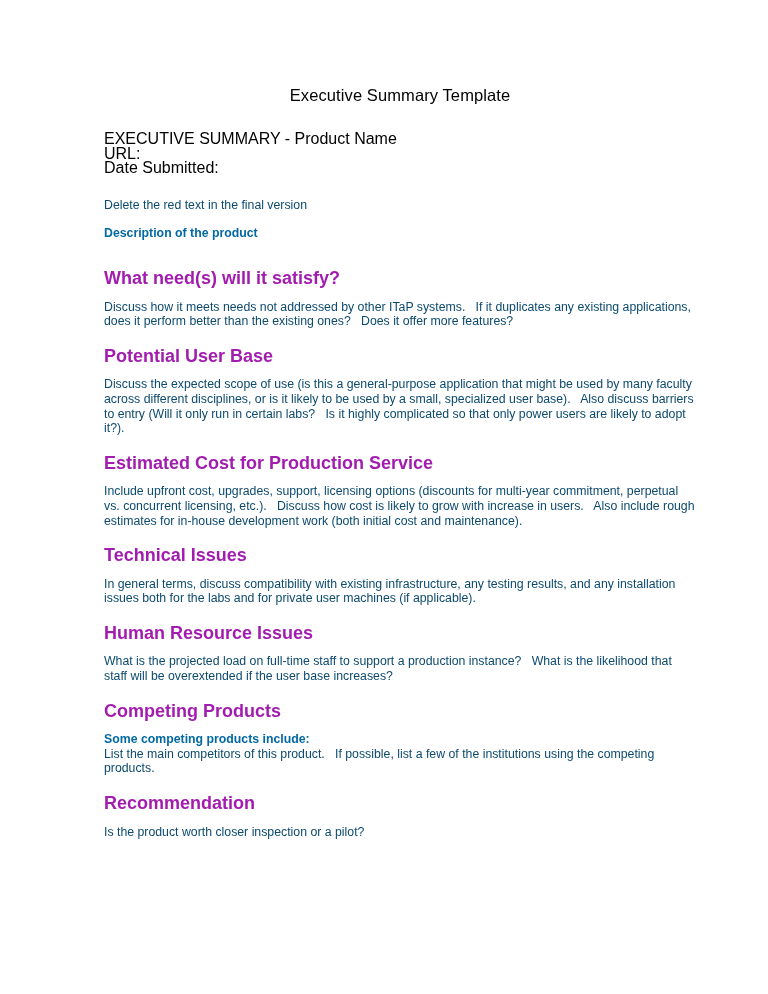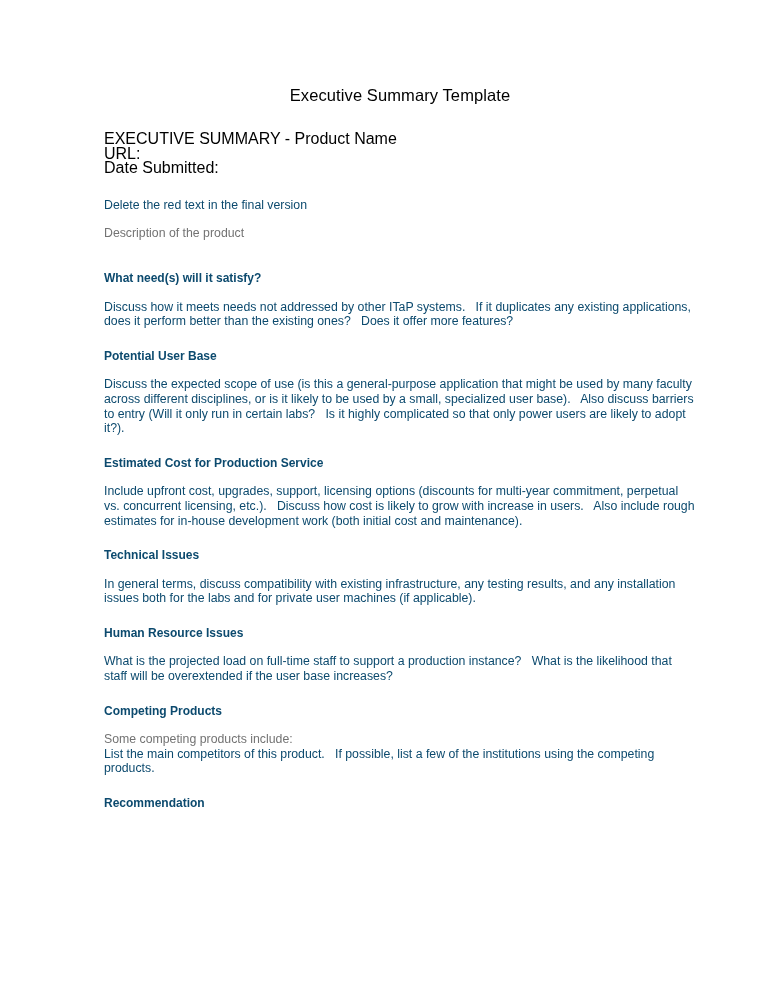--- a/index.html
+++ b/index.html
@@ -44,35 +44,36 @@
   .meta-line {
     font-size: 16px;
     line-height: 14.6px;
     color: #000000;
     white-space: pre-wrap;
   }
   .red {
     color: #0c4a6e;
   }
   .black {
-    color: #737373;
+    color: #0369a1;
+    font-weight: bold;
   }
   .para {
     font-size: 12.3px;
     line-height: 14.6px;
     margin: 0;
     white-space: pre-wrap;
   }
   .para + .para {
     margin-top: 0;
   }
   .heading {
-    font-size: 12px;
+    font-size: 18px;
     font-weight: bold;
-    color: #0c4a6e;
+    color: #a21caf;
     margin: 0;
     line-height: 14.6px;
   }
   .gap-sm { height: 14px; }
   .gap-md { height: 20px; }
   .gap-xl { height: 30px; }
   .sect { margin: 0; }
 </style>
 </head>
 <body>
@@ -141,16 +142,17 @@
       <div class="gap-sm"></div>
       <p class="para black">Some competing products include:</p>
       <p class="para red">List the main competitors of this product.   If possible, list a few of the institutions using the competing products.</p>
     </div>
 
     <div class="gap-md"></div>
 
     <div class="sect">
       <p class="heading">Recommendation</p>
       <div class="gap-sm"></div>
+      <p class="para red">Is the product worth closer inspection or a pilot?</p>
     </div>
 
   </div>
 </div>
 
 </body></html>

